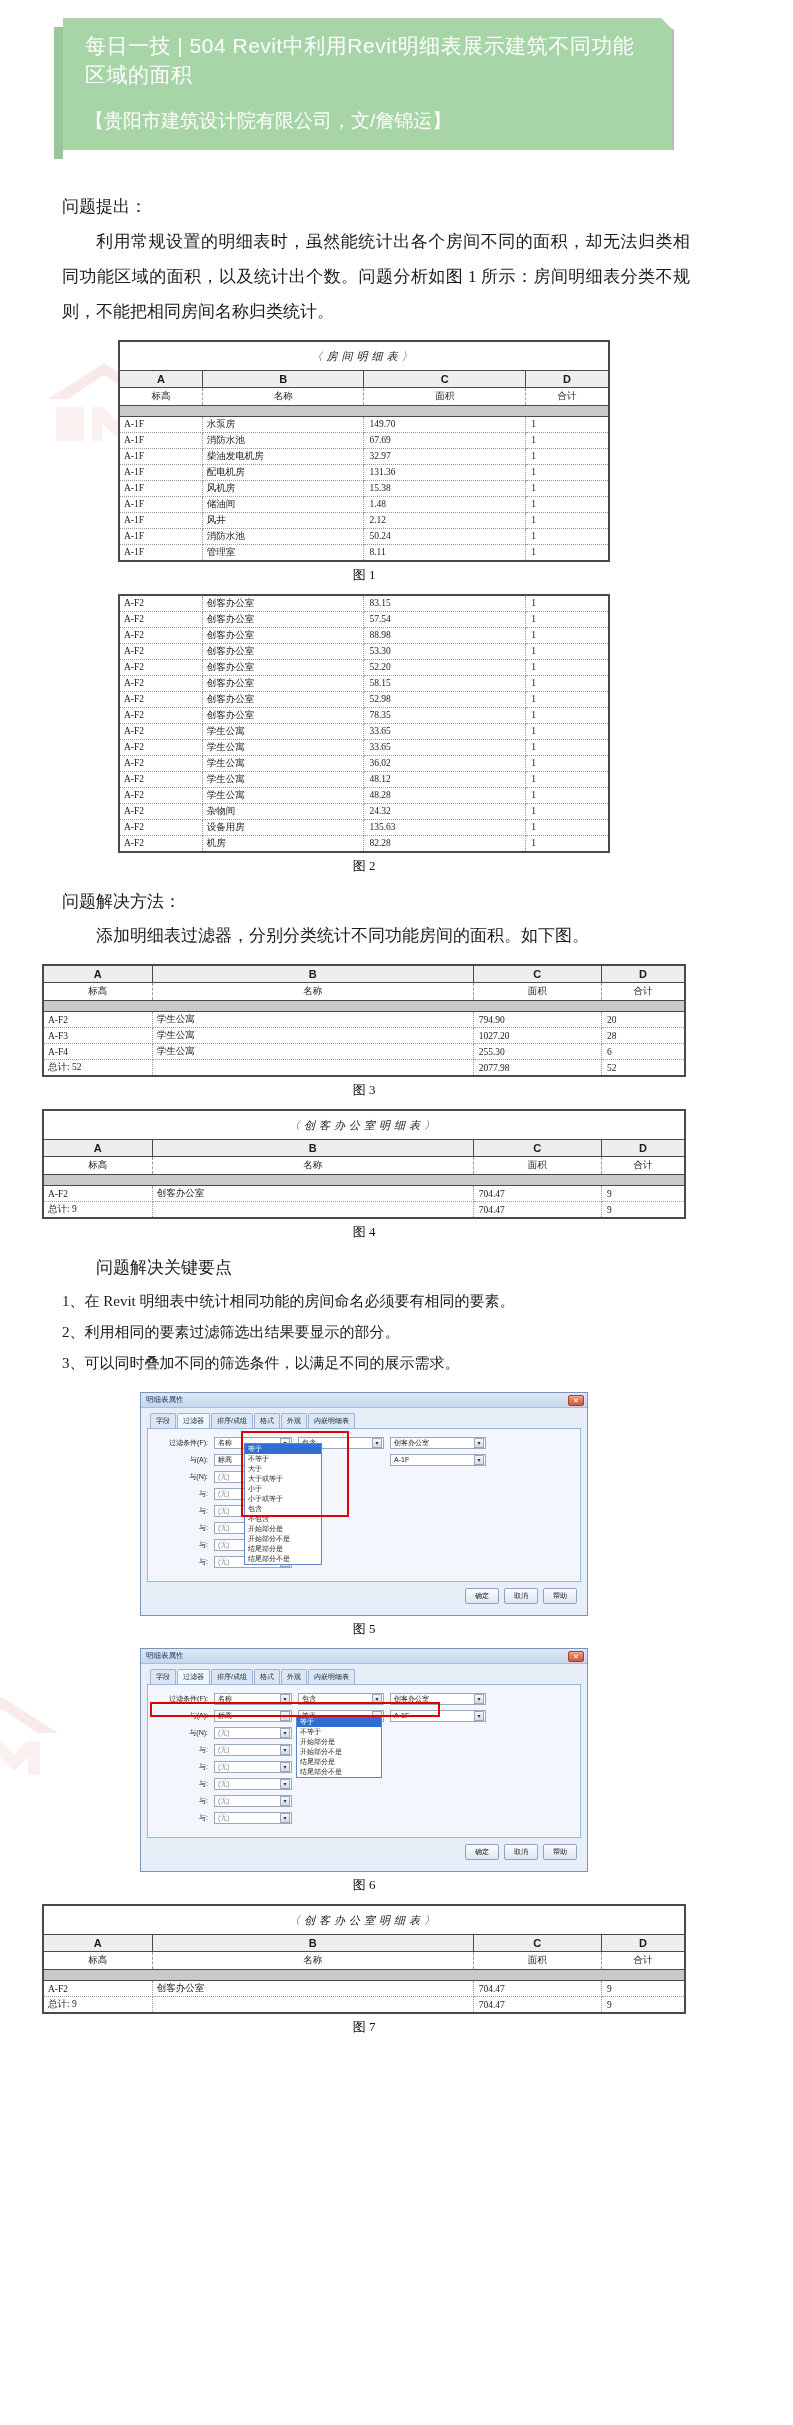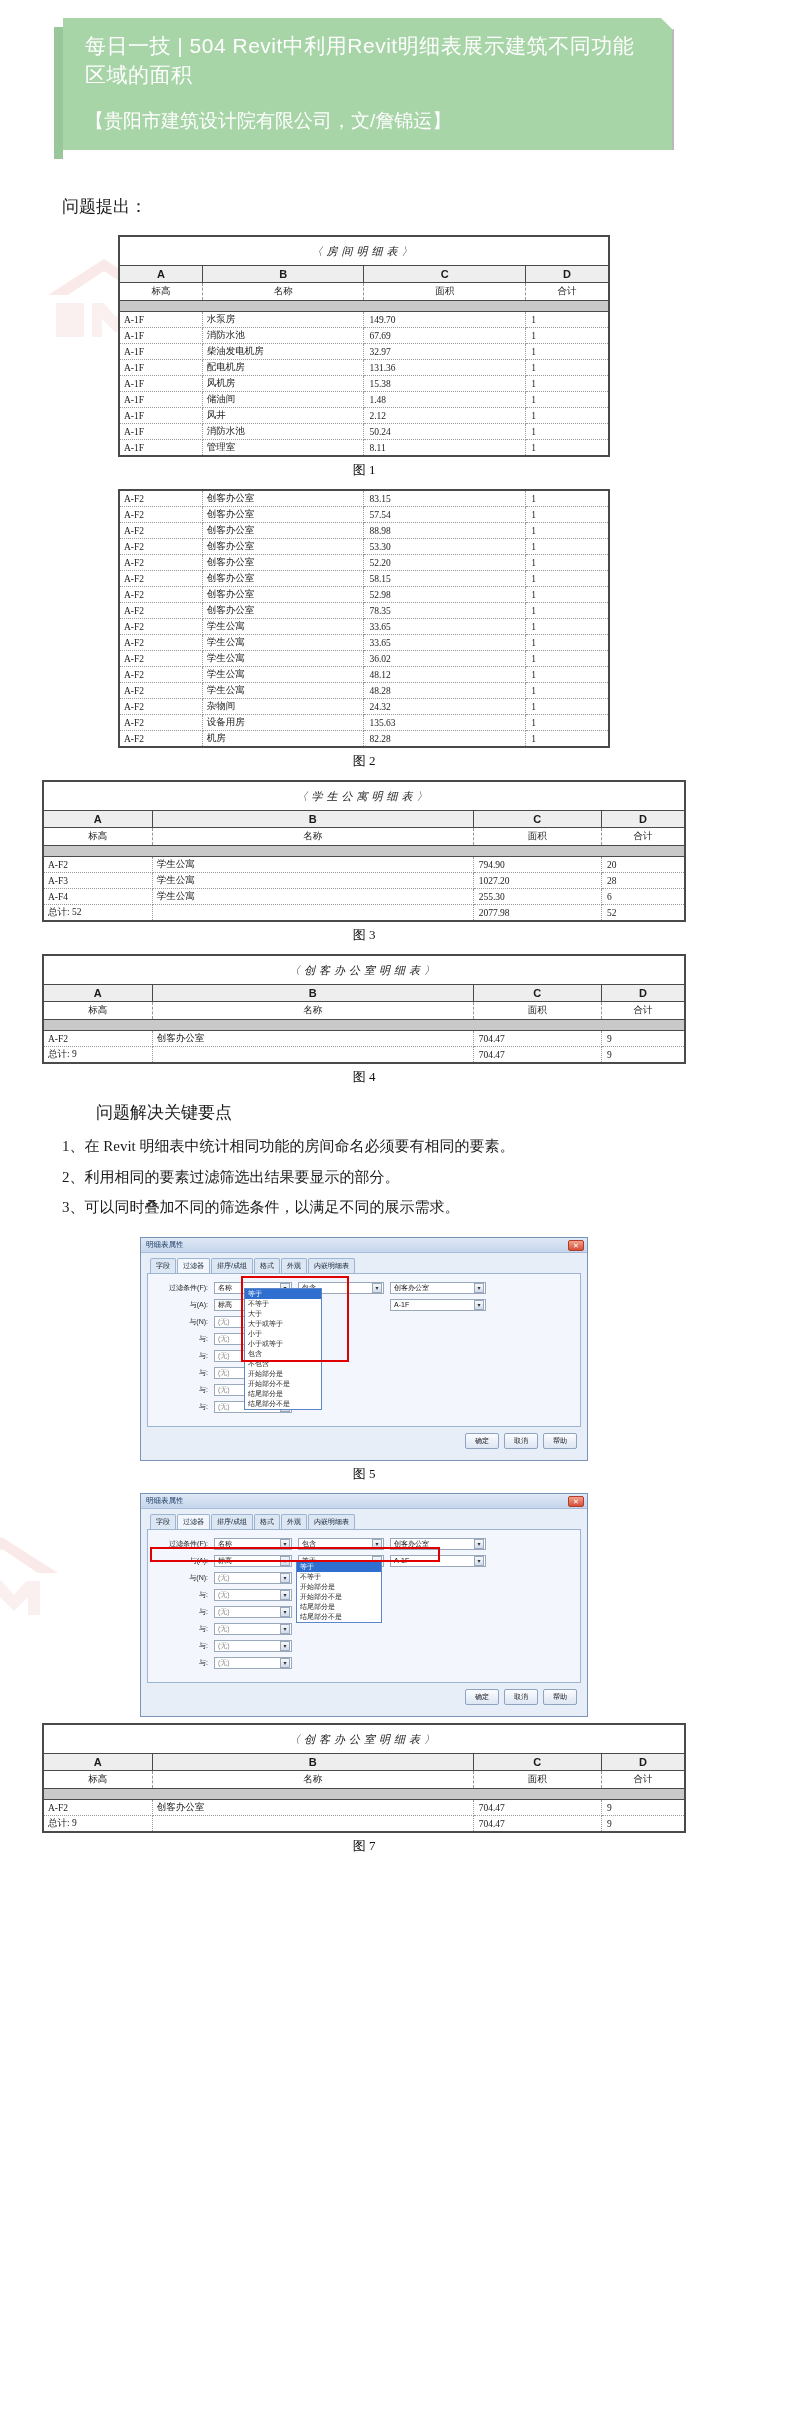--- a/index.html
+++ b/index.html
@@ -175,20 +175,21 @@
       <div class="shadow-tr"></div>
       <div class="banner-title">每日一技 | 504 Revit中利用Revit明细表展示建筑不同功能区域的面积</div>
       <div class="banner-sub">【贵阳市建筑设计院有限公司，文/詹锦运】</div>
     </div>
   </div>
 
   <div class="gap-lg"></div>
 
   <div class="body-text">
     <p class="para">问题提出：</p>
+    <p class="para indent">利用常规设置的明细表时，虽然能统计出各个房间不同的面积，却无法归类相同功能区域的面积，以及统计出个数。问题分析如图 1 所示：房间明细表分类不规则，不能把相同房间名称归类统计。</p>
   </div>
 
   <div class="fig fig-narrow">
     <div class="wm">
       <svg class="wm-logo" viewBox="0 0 120 86">
         <polygon points="60,4 116,40 96,40 60,16 24,40 4,40" fill="#f6d5d5"></polygon>
         <polygon points="12,48 40,48 40,82 12,82" fill="#f9e2e2"></polygon>
         <polygon points="48,48 74,48 60,62 86,48 110,48 110,82 94,82 94,62 60,82 26,62" fill="#f6d5d5" opacity="0"></polygon>
         <polygon points="48,48 60,48 72,62 84,48 98,48 98,82 86,82 86,64 72,78 58,64 58,82 48,82" fill="#f9e2e2"></polygon>
       </svg>
@@ -371,36 +372,37 @@
             <td class="c-a">A-F2</td>
             <td>机房</td>
             <td class="num">82.28</td>
             <td class="c-last num">1</td>
           </tr>
       </tbody>
     </table>
     <div class="fig-cap">图 2</div>
   </div>
 
+  <div class="body-text">
+    <p class="para">问题解决方法：</p>
+    <p class="para indent">添加明细表过滤器，分别分类统计不同功能房间的面积。如下图。</p>
+  </div>
 
   <div class="fig fig-wide">
     <div class="wm">
       <svg class="wm-logo" viewBox="0 0 120 86">
         <polygon points="60,4 116,40 96,40 60,16 24,40 4,40" fill="#f6d5d5"></polygon>
         <polygon points="12,48 40,48 40,82 12,82" fill="#f9e2e2"></polygon>
         <polygon points="48,48 60,48 72,62 84,48 98,48 98,82 86,82 86,64 72,78 58,64 58,82 48,82" fill="#f9e2e2"></polygon>
       </svg>
       <div class="wm-text">联创BIM技术服务</div>
       <div class="wm-url">www.lcbim.com</div>
     </div>
     <table class="sched">
       <tbody>
-        <tr class="title-row">
-          <td colspan="4">〈学生公寓明细表〉</td>
-        </tr>
         <tr class="col-row">
           <td class="w-a">A</td>
           <td style="width:50%">B</td>
           <td style="width:20%">C</td>
           <td style="width:13%">D</td>
         </tr>
         <tr class="hdr-row">
           <td>标高</td>
           <td>名称</td>
           <td>面积</td>
@@ -732,20 +734,21 @@
             <span class="sel w3" style="visibility:hidden"></span>
           </div>
         </div>
         <div class="dlg-foot">
           <span class="btn">确定</span>
           <span class="btn">取消</span>
           <span class="btn">帮助</span>
         </div>
       </div>
     </div>
+    <div class="fig-cap">图 6</div>
   </div>
 
   <div class="fig fig-wide" style="margin-top:6px;">
     <table class="sched">
       <tbody>
         <tr class="title-row">
           <td colspan="4">〈创客办公室明细表〉</td>
         </tr>
         <tr class="col-row">
           <td class="w-a">A</td>

